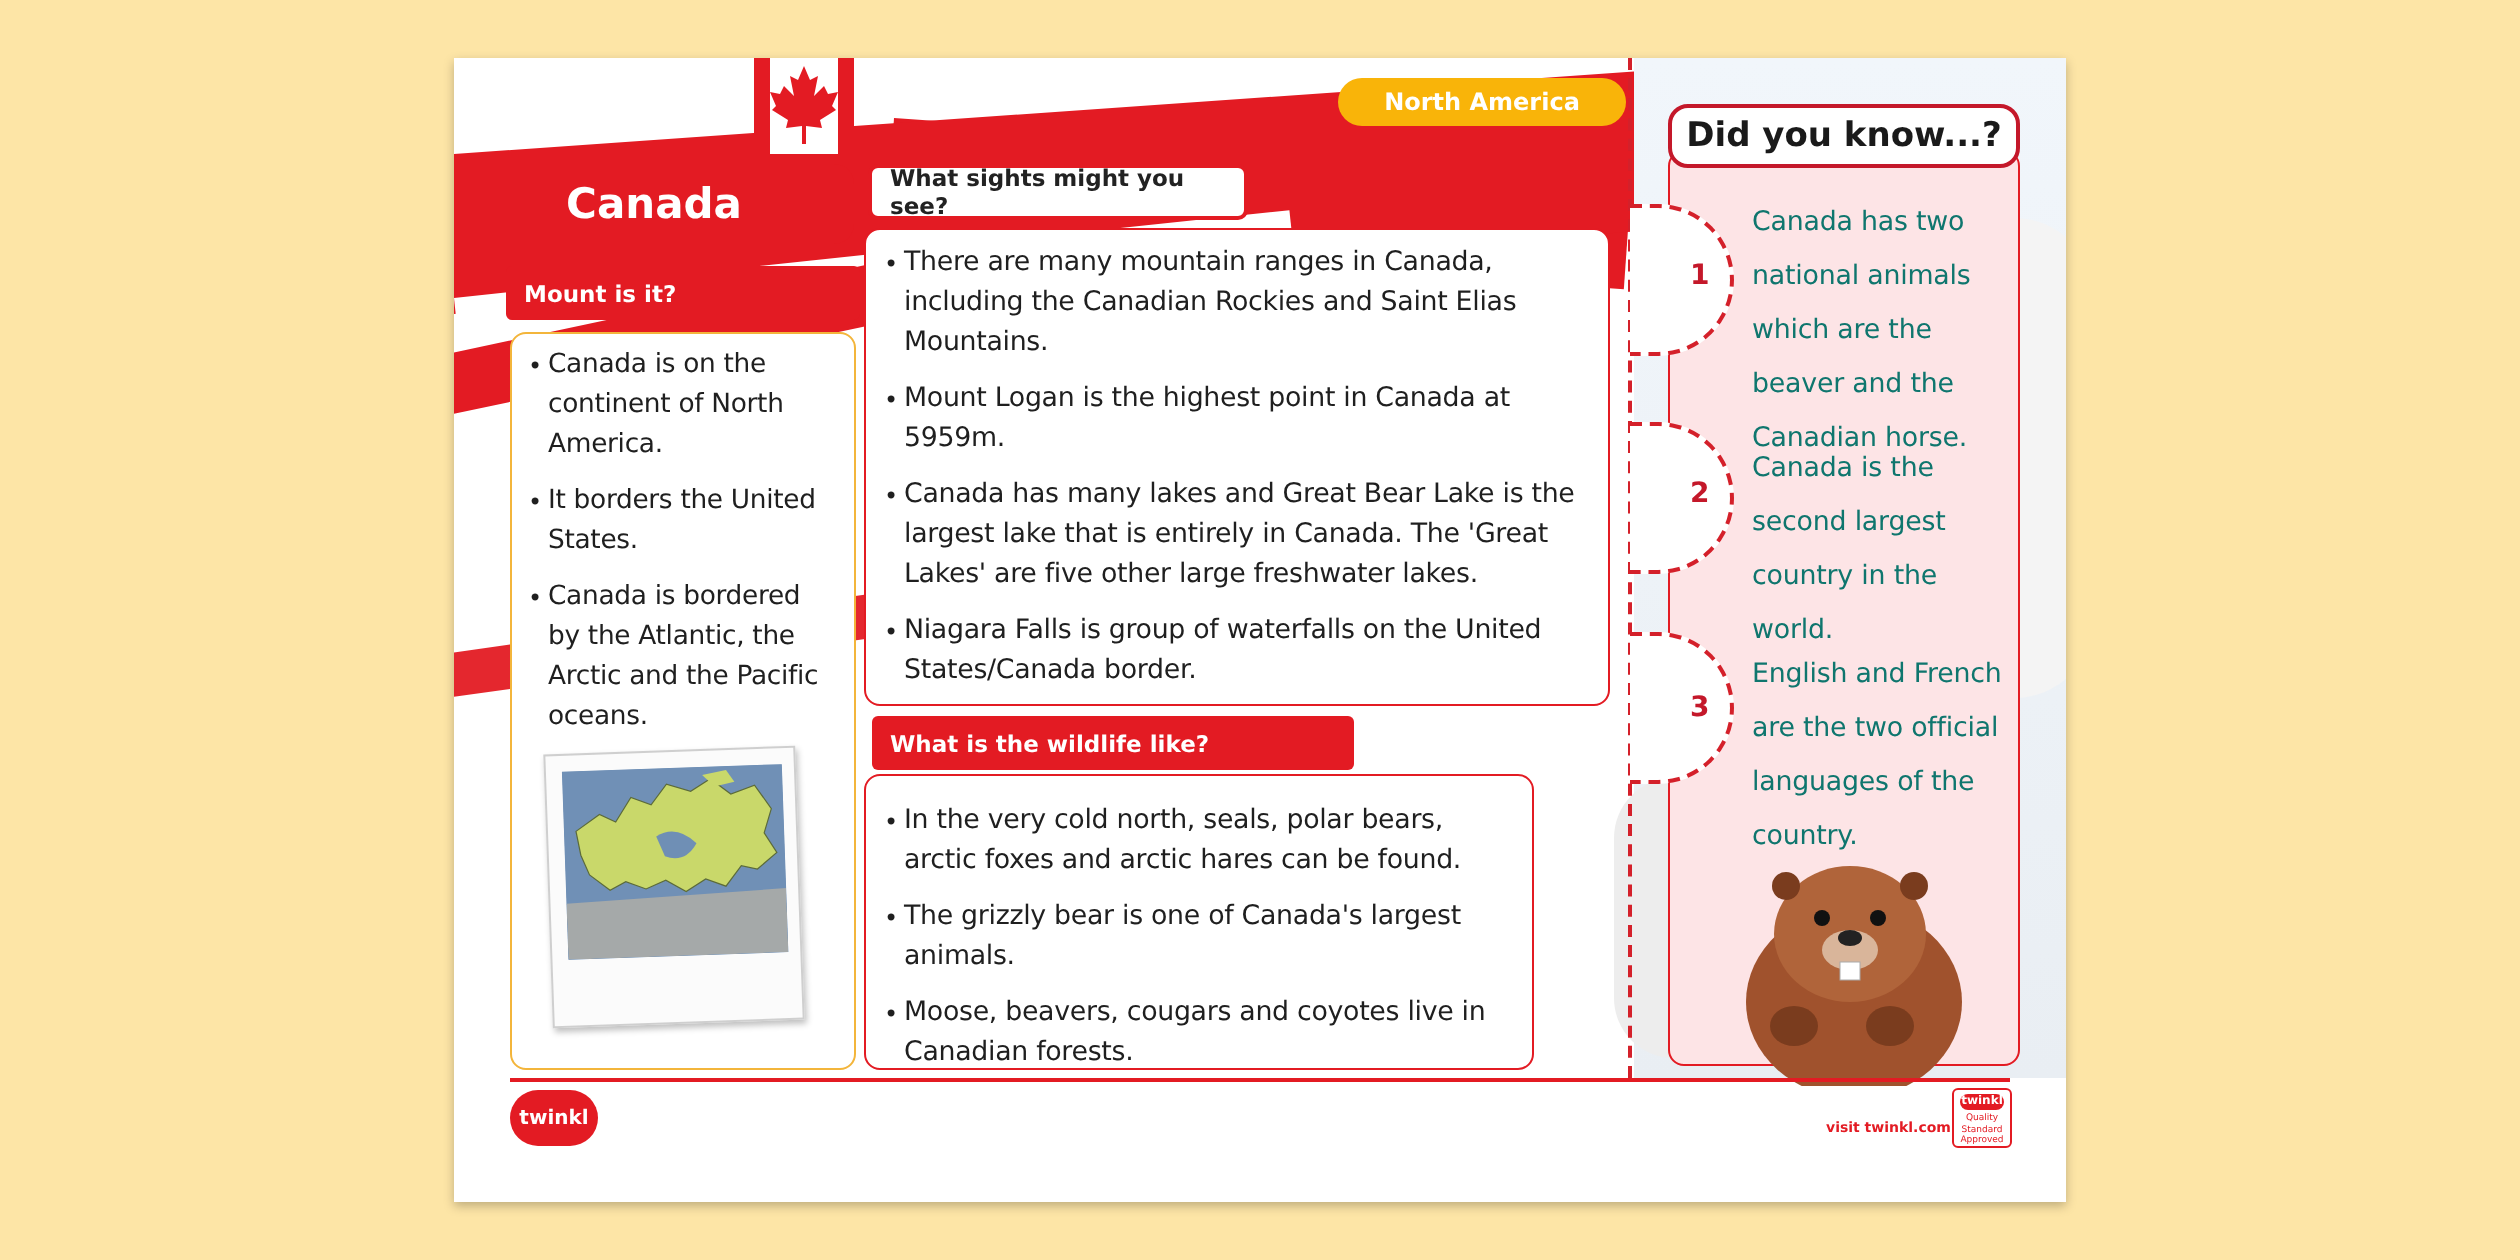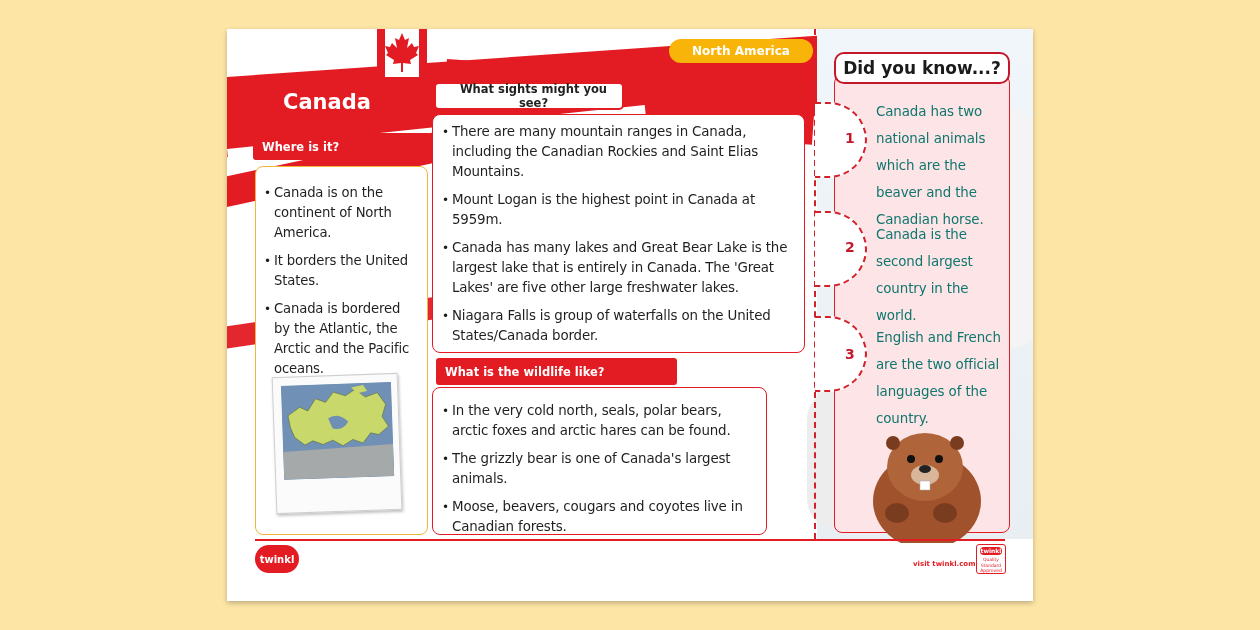--- a/index.html
+++ b/index.html
@@ -55,37 +55,37 @@
   .title-banner span { color: #fff; font-size: 21px; font-weight: bold; font-family: "DejaVu Sans", sans-serif; }
 
   .region-pill {
     position: absolute; left: 442px; top: 10px; width: 144px; height: 24px;
     background: #f9b409; border-radius: 12px; color: #fff; font-size: 12px; font-weight: bold;
     display: flex; align-items: center; justify-content: center;
   }
 
   .section-label {
     position: absolute; background: #e31b23; color: #fff; font-weight: bold; font-size: 11.5px;
-    display: flex; align-items: center; padding-left: 9px; border-radius: 3px; text-align: center;
+    display: flex; align-items: center; padding-left: 9px; border-radius: 3px;
   }
   .section-label.outline {
     background: #fff; color: #222; border: 2px solid #e31b23; border-radius: 5px; font-size: 11.5px;
   }
 
   .box {
     position: absolute; background: #fff; border-radius: 8px;
   }
   .box ul { list-style: none; }
   .box li {
     position: relative; padding-left: 10px; color: #1f1f1f; line-height: 20px; font-size: 13.4px;
     margin-bottom: 8px; font-family: "DejaVu Sans", sans-serif; letter-spacing: -0.15px;
   }
   .box li::before { content: "•"; position: absolute; left: 0; top: 0; font-size: 12px; }
 
-  .where-box { left: 28px; top: 137px; width: 173px; height: 369px; border: 1.5px solid #f3b53b; padding: 16px 8px 0 8px; }
+  .where-box { left: 28px; top: 137px; width: 173px; height: 369px; border: 1.5px solid #f3b53b; padding: 6px 8px 0 8px; }
   .where-box li { font-size: 13.2px; }
   .sights-box { left: 205px; top: 85px; width: 373px; height: 239px; border: 1.5px solid #e31b23; padding: 7px 10px 0 9px; }
   .wildlife-box { left: 205px; top: 358px; width: 335px; height: 148px; border: 1.5px solid #e31b23; padding: 13px 10px 0 9px; }
 
   .map-frame {
     position: absolute; left: 47px; top: 346px; width: 126px; height: 137px; background: #fbfbfb;
     border: 1px solid #cfcfcf; box-shadow: 1px 2px 3px rgba(0,0,0,0.25); transform: rotate(-2deg);
   }
   .map-inner { position: absolute; left: 8px; top: 8px; width: 110px; height: 94px; background: #6e8fb5; overflow: hidden; }
 
@@ -148,21 +148,21 @@
     <div class="snow1"></div>
     <div class="snow2"></div>
   </div>
   <div class="dash-line"></div>
 
   <div class="title-banner">
     <span>Canada</span>
   </div>
   <div class="region-pill">North America</div>
 
-  <div class="section-label" style="left:26px;top:104px;width:177px;height:27px;">Where is it?</div>
+  <div class="section-label" style="left:26px;top:104px;width:177px;height:27px;">Mount is it?</div>
   <div class="box where-box">
     <ul>
       <li>Canada is on the continent of North America.</li>
       <li>It borders the United States.</li>
       <li>Canada is bordered by the Atlantic, the Arctic and the Pacific oceans.</li>
     </ul>
   </div>
   <div class="map-frame">
     <div class="map-inner">
       <svg width="110" height="94" viewBox="0 0 110 94">

